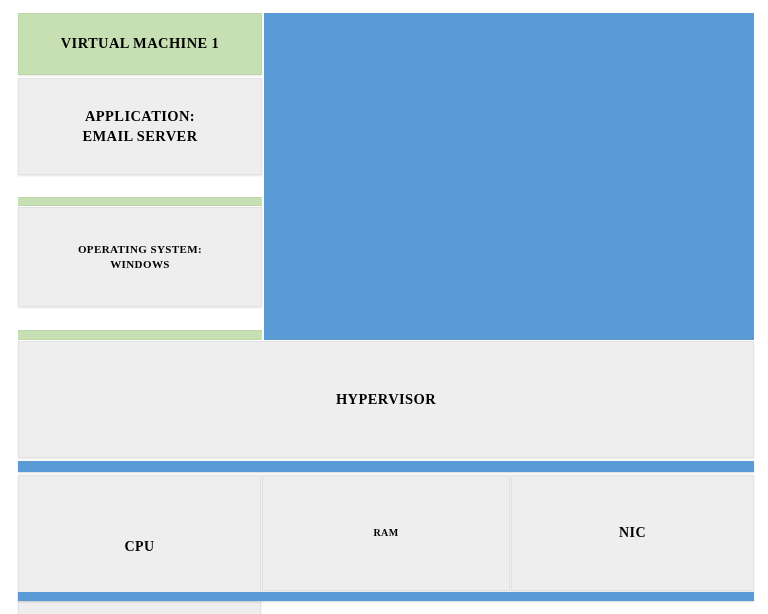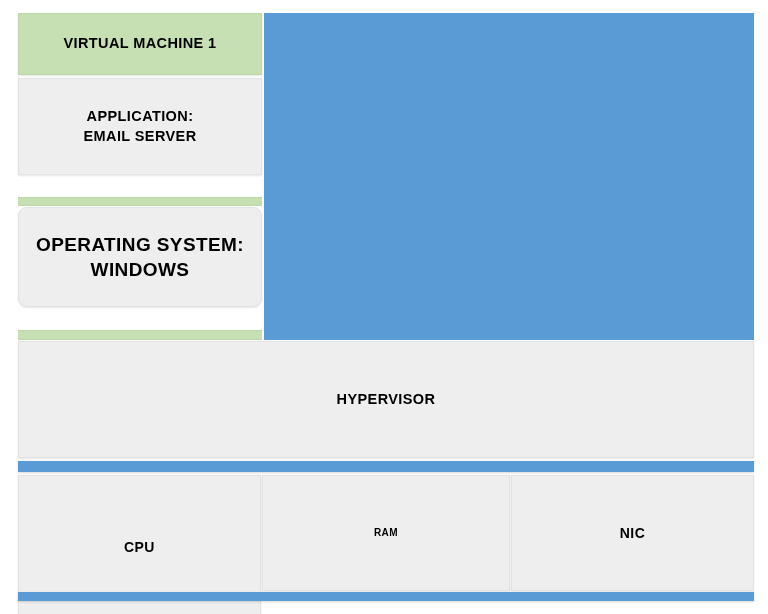--- a/index.html
+++ b/index.html
@@ -64,39 +64,40 @@
     background: #c6e0b4;
     border-top: 1px solid #bcd8a8;
     border-bottom: 1px solid #bcd8a8;
     box-sizing: border-box;
   }
 
   
   #vm-panel        { left: 18px;  top: 13px;  width: 244px; height: 62px;  font-size: 14.5px; }
   #app-box         { left: 18px;  top: 78px;  width: 244px; height: 97px; font-size: 14.5px; }
   #vm-sep-top      { left: 18px;  top: 197px; width: 244px; height: 9px; }
-  #os-box          { left: 18px;  top: 207px; width: 244px; height: 100px; font-size: 19px; border-radius: 9px; }
+  #os-box          { left: 18px;  top: 207px; width: 244px; height: 100px; font-size: 11px; }
   #vm-sep-bottom   { left: 18px;  top: 330px; width: 244px; height: 10px; }
 
   #vm-free-space   { left: 264px; top: 13px;  width: 490px; height: 327px; }
 
   #hypervisor-box  { left: 18px;  top: 341px; width: 736px; height: 117px; font-size: 14.5px; }
 
   #hw-divider-bar  { left: 18px;  top: 461px; width: 736px; height: 11px; }
 
   #cpu-box         { left: 18px;  top: 475px; width: 243px; height: 144px; font-size: 14px; }
   #ram-box         { left: 262px; top: 475px; width: 248px; height: 116px; font-size: 10px; }
   #nic-box         { left: 511px; top: 475px; width: 243px; height: 116px; font-size: 14px; }
 
   #hw-bottom-bar   { left: 18px;  top: 592px; width: 736px; height: 9px; }
 
   .label {
     display: block;
     white-space: pre-line;
     pointer-events: none;
+    font-family: Liberation Serif, serif;
   }
 </style>
 </head>
 <body>
 
 <div id="diagram">
 
   <div class="box green" id="vm-panel">
     <span class="label">VIRTUAL MACHINE 1</span>
   </div>

